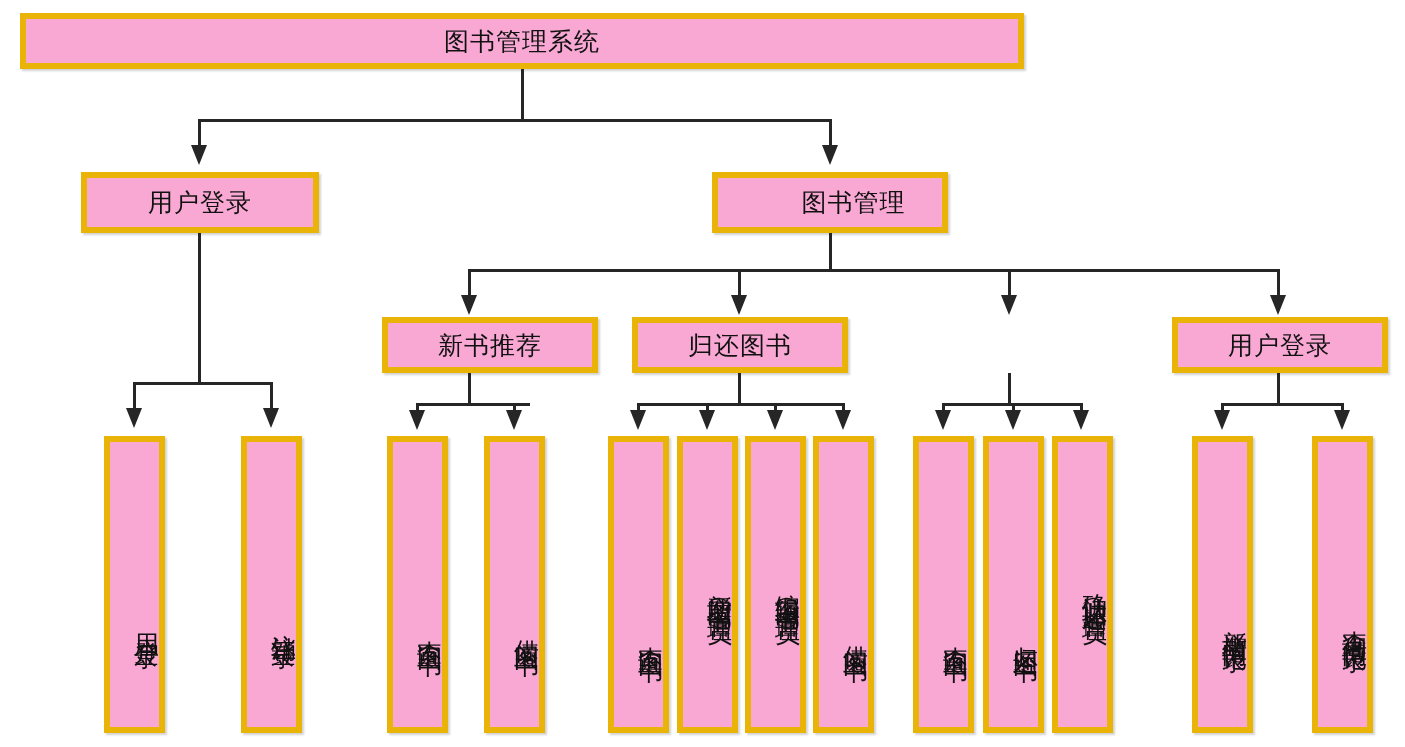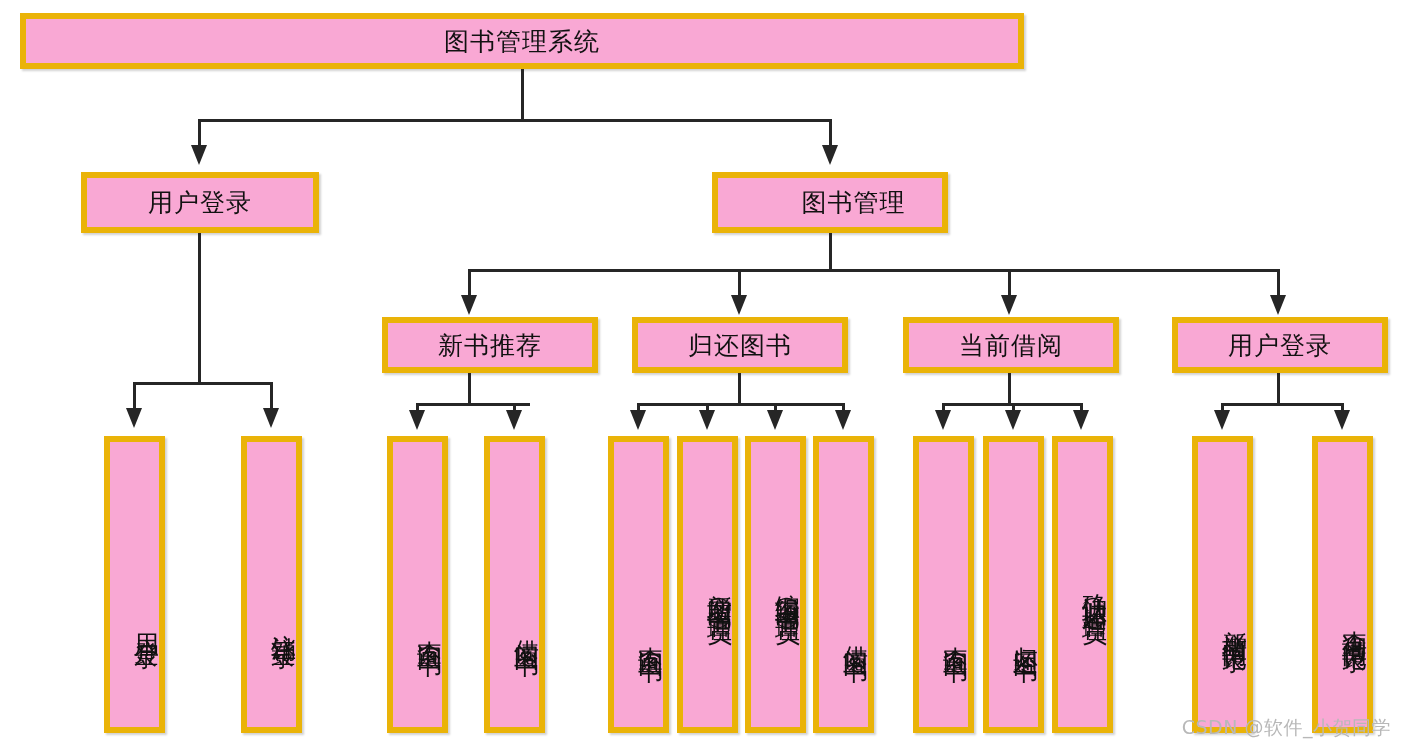--- a/index.html
+++ b/index.html
@@ -120,23 +120,20 @@
   <div class="arrow" style="left:1001px; top:295px;"></div>
   <div class="edge v" style="left:1277px; top:269px; width:3px; height:28px;"></div>
   <div class="arrow" style="left:1270px; top:295px;"></div>
 
   <div class="node horiz" style="left:358px; top:317px; width:216px; height:56px;margin-left:24px;">
     <span>新书推荐</span>
   </div>
   <div class="node horiz" style="left:632px; top:317px; width:216px; height:56px;">
     <span>归还图书</span>
   </div>
-  <div class="node horiz" style="left:903px; top:317px; width:216px; height:56px;">
-    <span>当前借阅</span>
-  </div>
   <div class="node horiz" style="left:1172px; top:317px; width:216px; height:56px;">
     <span>用户登录</span>
   </div>
 
   <div class="edge v" style="left:468px; top:373px; width:3px; height:32px;"></div>
   <div class="edge h" style="left:416px; top:403px; width:114px; height:3px;"></div>
   <div class="edge v" style="left:416px; top:403px; width:3px; height:9px;"></div>
   <div class="arrow" style="left:409px; top:410px;"></div>
   <div class="edge v" style="left:513px; top:403px; width:3px; height:9px;"></div>
   <div class="arrow" style="left:506px; top:410px;"></div>
@@ -201,15 +198,14 @@
   <div class="node vert pad-top" style="left:1052px; top:436px; width:61px; height:297px;">
     <span>确认归还（管理员）</span>
   </div>
   <div class="node vert pad-mid" style="left:1192px; top:436px; width:61px; height:297px;">
     <span>新增借阅记录</span>
   </div>
   <div class="node vert pad-mid" style="left:1312px; top:436px; width:61px; height:297px;">
     <span>查询借阅记录</span>
   </div>
 
-  <div class="watermark">CSDN @软件_小贺同学</div>
 
 </div>
 
 </body></html>

